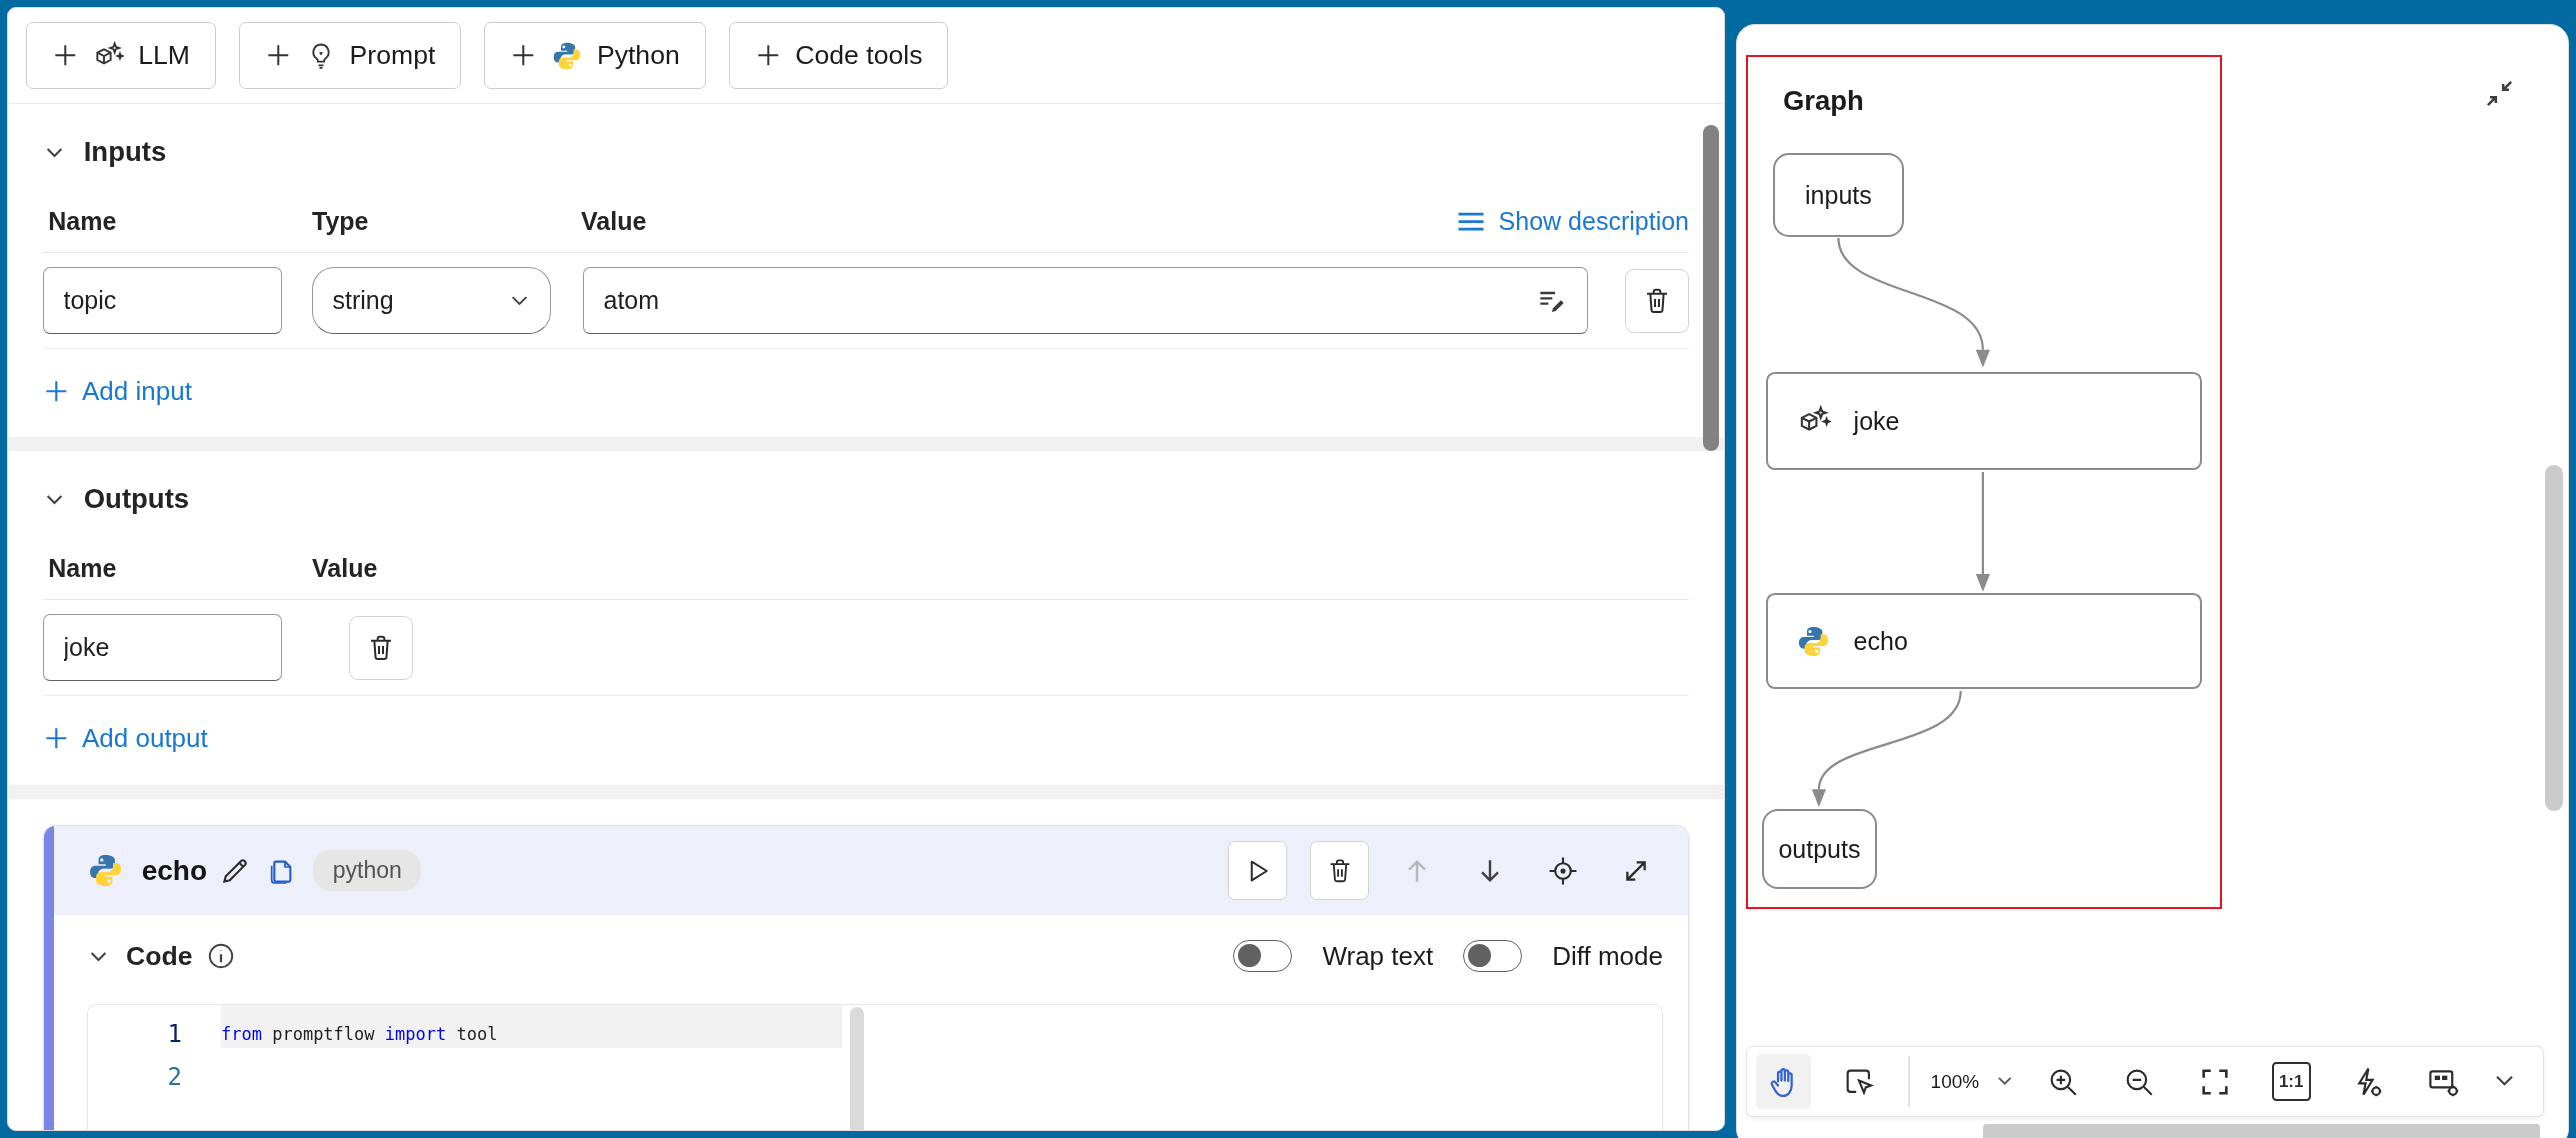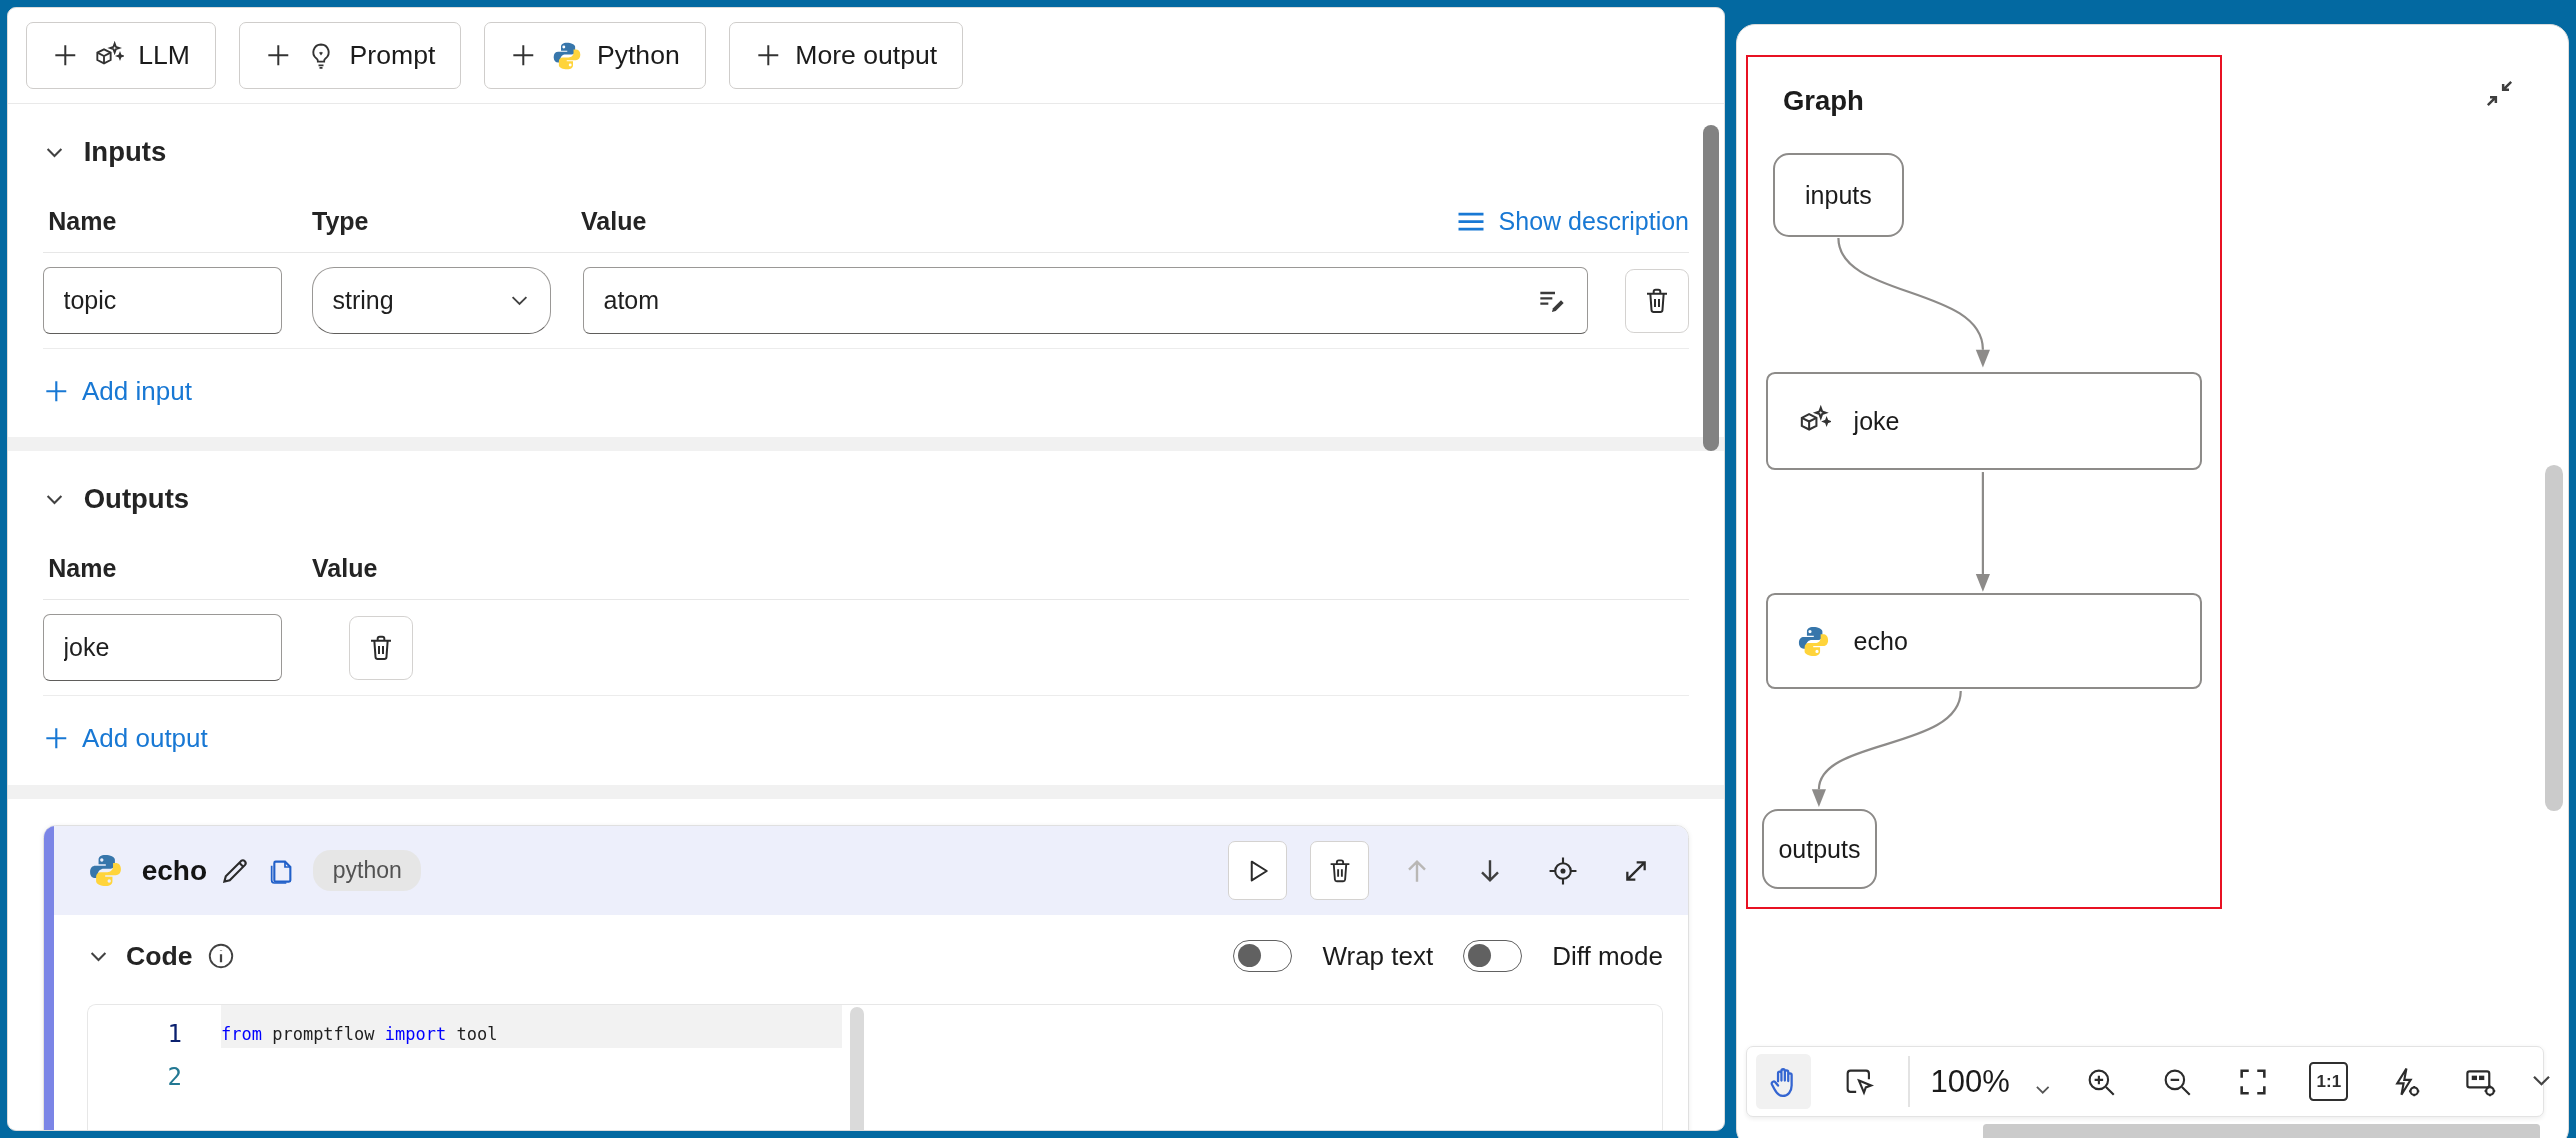--- a/index.html
+++ b/index.html
@@ -83,21 +83,21 @@
   .gnode-small { border-radius:16px; justify-content:center; }
   .gnode-wide { border-radius:8.9px; padding-left:28px; gap:23px; }
   .edges { position:absolute; left:0; top:0; width:476px; height:854px; pointer-events:none; }
 
   .graph-toolbar { position:absolute; left:8.9px; top:1021px; width:798px; height:71px; background:#fff;
     border:1.8px solid #e3e3e3; border-radius:7px; box-shadow:0 1.8px 4.4px rgba(0,0,0,.07);
     display:flex; align-items:center; padding:0 8.9px; gap:21px; }
   .gt-btn { width:55px; height:55px; border-radius:5.3px; display:flex; align-items:center; justify-content:center; cursor:pointer; flex:0 0 auto; }
   .gt-active { background:#f1f1f1; }
   .gt-div { width:1.8px; height:51px; background:#e3e3e3; flex:0 0 auto; }
-  .zoom-level { display:flex; align-items:flex-end; gap:23px; font-size:31px; color:#1b1b1b; cursor:pointer; flex:0 0 auto; }
+  .zoom-level { display:flex; align-items:flex-start; gap:16px; font-size:19px; color:#1b1b1b; cursor:pointer; flex:0 0 auto; }
   .one2one { width:39px; height:39px; border:2.2px solid #2f2f2f; border-radius:4.4px; display:flex; align-items:center; justify-content:center; font-size:17px; font-weight:700; color:#2f2f2f; }
   .graph-vscroll { position:absolute; right:5.3px; top:440px; width:17.7px; height:346px; background:#cbcbcb; border-radius:8.9px; }
   .graph-hscroll { position:absolute; left:246px; top:1099px; width:557px; height:19.5px; background:#cbcbcb; border-radius:3.5px; }
 </style>
 </head>
 <body>
 
 <div class="root">
 
   <div class="left-card">
@@ -133,21 +133,21 @@
         <svg width="32" height="32" viewBox="0 0 24 24">
           <path fill="#3776ab" d="M11.9 2c-3 0-4.4 1.3-4.4 3.1V8h4.7v.9H5.4C3.5 8.9 2 10.2 2 12.9s1.5 4 3.4 4h1.7v-2.5c0-2 1.7-3.5 3.7-3.5h4.5c1.6 0 2.8-1.3 2.8-2.9V5.1C18.1 3.3 15 2 11.9 2zM9.6 4.1a1.1 1.1 0 1 1 0 2.2 1.1 1.1 0 0 1 0-2.2z"></path>
           <path fill="#ffd43b" d="M12.1 22c3 0 4.4-1.3 4.4-3.1V16h-4.7v-.9h6.8c1.9 0 3.4-1.3 3.4-4s-1.5-4-3.4-4h-1.7v2.5c0 2-1.7 3.5-3.7 3.5H8.7c-1.6 0-2.8 1.3-2.8 2.9v2.9C5.9 20.7 9 22 12.1 22zm2.3-2.1a1.1 1.1 0 1 1 0-2.2 1.1 1.1 0 0 1 0 2.2z"></path>
         </svg>
         <span>Python</span>
       </div>
       <div class="tool-btn">
         <svg width="26.6" height="26.6" viewBox="0 0 20 20">
             <path d="M10 2.5v15M2.5 10h15" stroke="#333" stroke-width="1.5" fill="none"></path>
           </svg>
-        <span>More output</span>
+        <span>Code tools</span>
       </div>
     </div>
 
     <div class="scroll-content">
       <div class="panel-vscroll"></div>
 
       <div class="section">
         <div class="sec-head">
           <svg class="chev" viewBox="0 0 20 20" fill="none" stroke="#424242" stroke-width="1.8">
               <path d="M4 7l6 6 6-6"></path>

